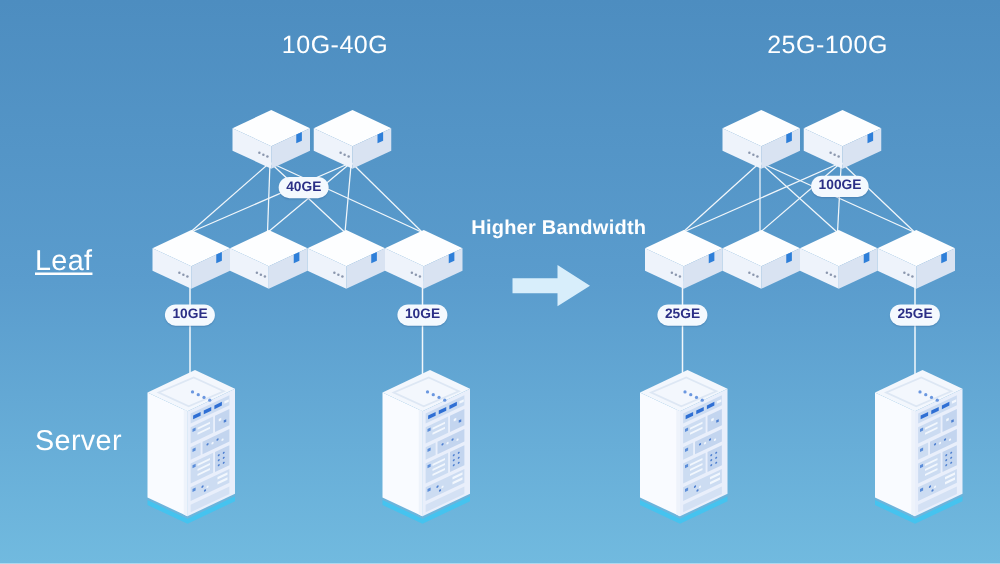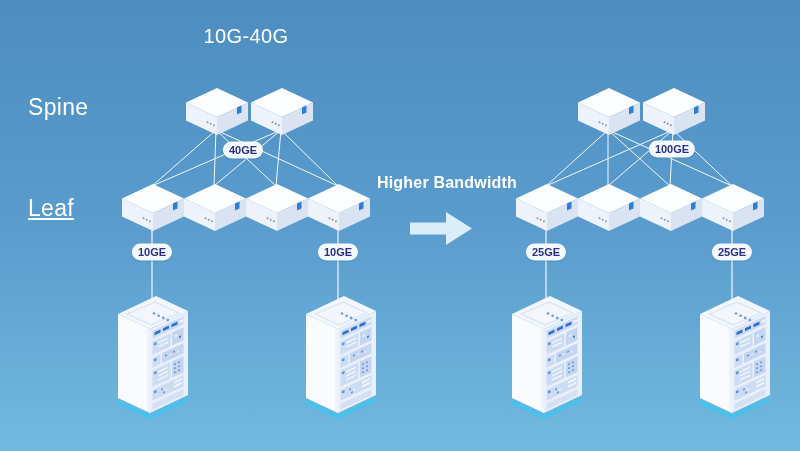--- a/index.html
+++ b/index.html
@@ -8,21 +8,21 @@
     position:relative;width:800px;height:451px;overflow:hidden;
     background:linear-gradient(180deg,#4d8dc0 0%,#5a9ccd 50%,#71badf 100%);
   }
   .stage svg.canvas{position:absolute;left:0;top:0;}
   .abs{position:absolute;}
   .row-label{
     color:#ffffff;font-size:23px;font-weight:500;letter-spacing:.3px;
   }
   .diagram-title{
     color:#ffffff;font-size:20px;font-weight:400;letter-spacing:.4px;
-    transform:translateX(-50%);white-space:nowrap;
+    transform:translateX(-50%);white-space:nowrap;margin-left:22px;
   }
   .transition-label{
     color:#ffffff;font-size:16px;font-weight:600;letter-spacing:.2px;
     transform:translateX(-50%);white-space:nowrap;text-align:right;
   }
   .speed-badge{
     background:#f4f9fe;color:#2b2f86;font-size:11px;font-weight:700;
     padding:3px 6px;border-radius:12px;line-height:1;white-space:nowrap;
     transform:translate(-50%,-50%);box-shadow:0 1px 1px rgba(40,80,130,.25);
   }
@@ -141,24 +141,25 @@
     <use href="#switch" x="515" y="183"></use>
     <use href="#switch" x="577" y="183"></use>
     <use href="#switch" x="639" y="183"></use>
     <use href="#switch" x="701" y="183"></use>
     <use href="#server" x="508" y="292"></use>
     <use href="#server" x="696" y="292"></use>
 
     <polygon points="410,222.5 446,222.5 446,212 472,228.5 446,245 446,234.5 410,234.5" fill="#d8eefb"></polygon>
   </svg>
 
-  <div class="abs row-label" style="left:28px;top:94px;">Spine</div>
   <div class="abs row-label" style="left:28px;top:195px;text-decoration:underline;">Leaf</div>
+  <div class="abs row-label" style="left:28px;top:339px;">Server</div>
 
   <div class="abs diagram-title" style="left:246px;top:25px;">10G-40G</div>
+  <div class="abs diagram-title" style="left:640px;top:25px;">25G-100G</div>
 
   <div class="abs transition-label" style="left:447px;top:174px;">Higher Bandwidth</div>
 
   <div class="abs speed-badge" style="left:243px;top:150px;text-align:right;">40GE</div>
   <div class="abs speed-badge" style="left:672px;top:149px;">100GE</div>
   <div class="abs speed-badge" style="left:152px;top:252px;">10GE</div>
   <div class="abs speed-badge" style="left:338px;top:252px;">10GE</div>
   <div class="abs speed-badge" style="left:546px;top:252px;">25GE</div>
   <div class="abs speed-badge" style="left:732px;top:252px;">25GE</div>
 

